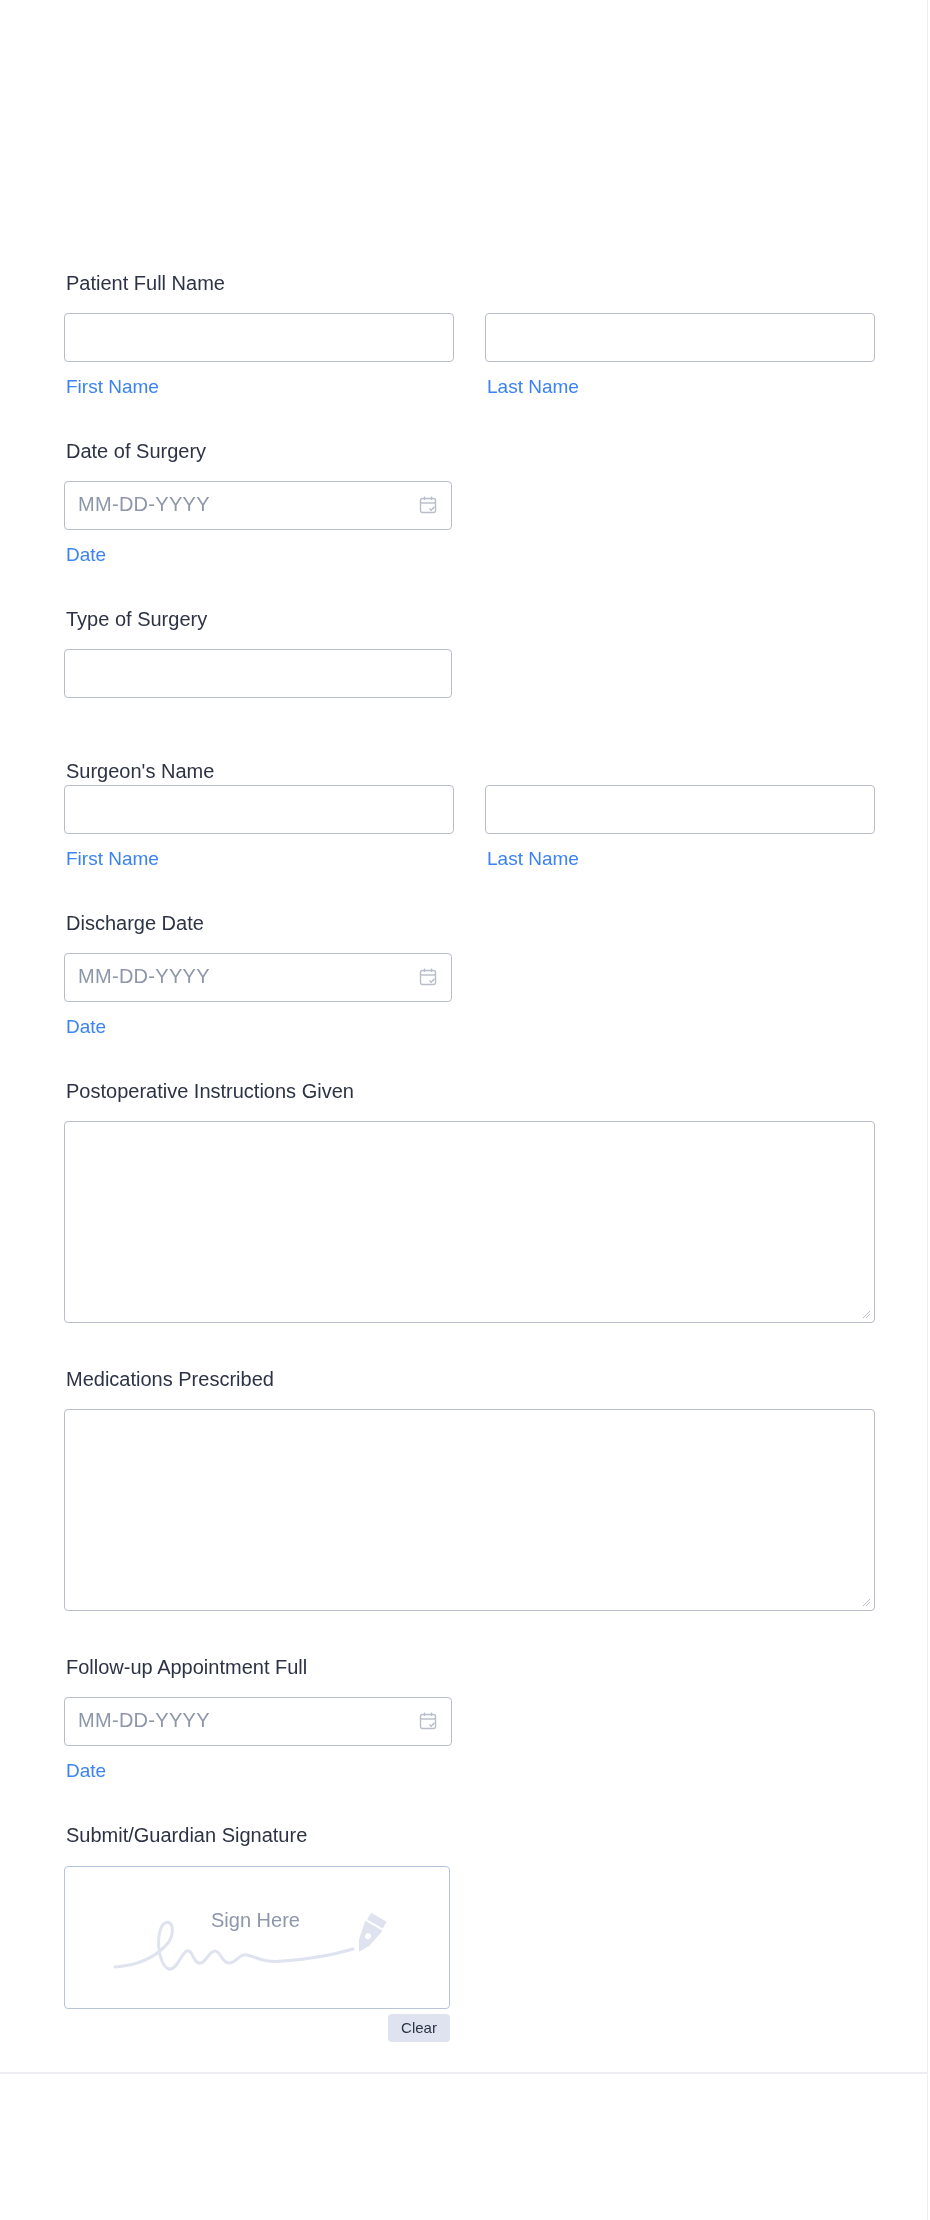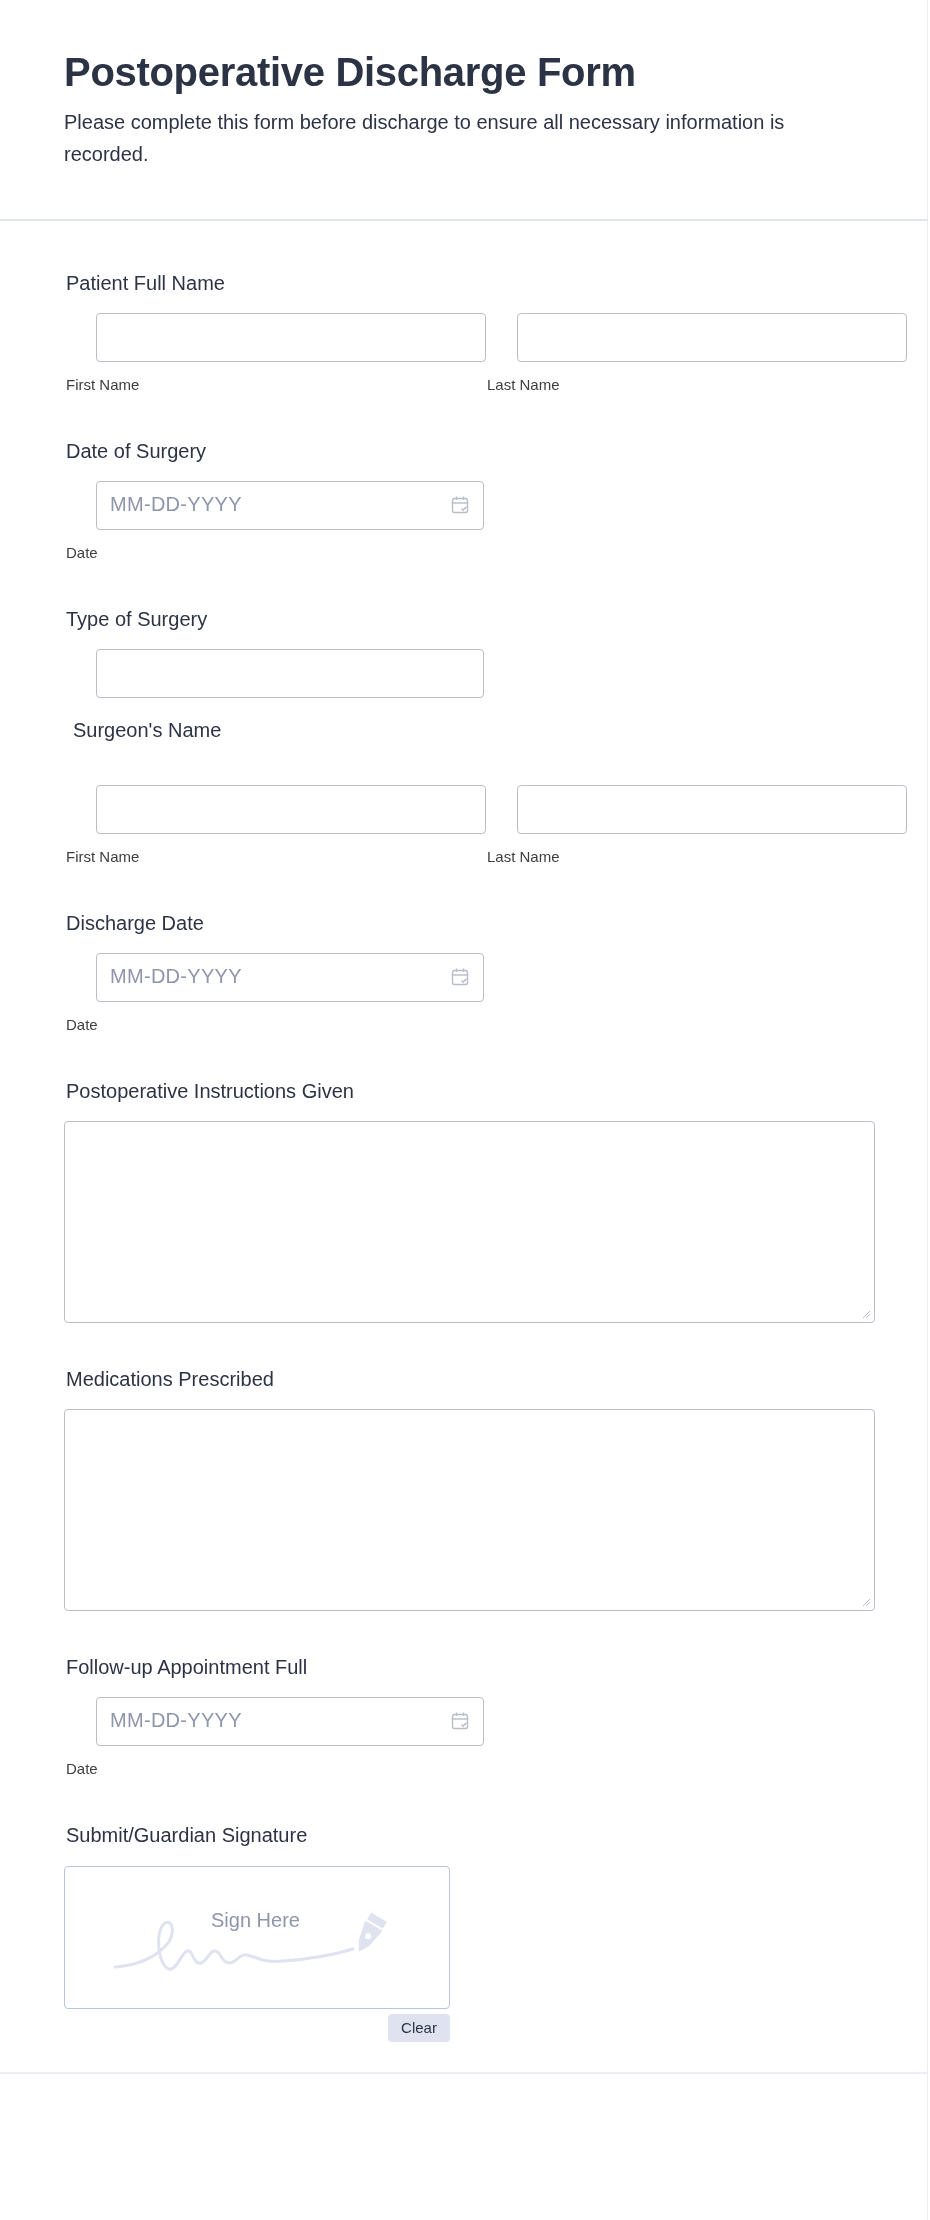--- a/index.html
+++ b/index.html
@@ -3,43 +3,39 @@
   <meta charset="utf-8">
   <style>
     * { box-sizing: border-box; margin: 0; padding: 0; }
     html, body { width: 930px; height: 2220px; background: #ffffff; overflow: hidden; }
     body { font-family: "Liberation Sans", "DejaVu Sans", sans-serif; color: #2c3345; position: relative; }
     .page { position: relative; width: 928px; height: 2220px; background: #fff; border-right: 1px solid #eceef3; }
     .header { position: absolute; left: 0; top: 0; width: 928px; height: 221px; border-bottom: 2px solid #e3e5ec; }
     .title { position: absolute; left: 64px; top: 50px; font-size: 40px; font-weight: 700; color: #2c3345; letter-spacing: -0.3px; }
     .subtitle { position: absolute; left: 64px; top: 106px; width: 800px; font-size: 20px; line-height: 32px; color: #2c3345; }
     .label { position: absolute; left: 66px; font-size: 20px; color: #2c3345; }
-    .sublabel { position: absolute; font-size: 15px; color: #404040; }
-    .input { position: absolute; height: 49px; border: 1px solid #b8bdc9; border-radius: 4px; background: #fff; margin-left: 32px; }
+    .sublabel { position: absolute; font-size: 19px; color: #3b82f6; }
+    .input { position: absolute; height: 49px; border: 1px solid #b8bdc9; border-radius: 4px; background: #fff; }
     .date-input { width: 388px; }
     .date-input .ph { position: absolute; left: 13px; top: 11px; font-size: 20px; color: #8d96ab; letter-spacing: 0.3px; }
     .cal-icon { position: absolute; right: 14px; top: 13px; width: 18px; height: 20px; }
     .textarea { position: absolute; left: 64px; width: 811px; height: 202px; border: 1px solid #b8bdc9; border-radius: 4px; background: #fff; }
     .resize { position: absolute; right: 3px; bottom: 3px; width: 10px; height: 10px; }
     .sig-box { position: absolute; left: 64px; top: 1866px; width: 386px; height: 143px; border: 1px solid #b7c4de; border-radius: 4px; background: #fff; }
     .sig-text { position: absolute; left: 146px; top: 42px; font-size: 20px; color: #8d96ab; }
     .sig-art { position: absolute; left: 48px; top: 38px; width: 300px; height: 70px; }
     .clear-btn { position: absolute; left: 388px; top: 2014px; width: 62px; height: 28px; background: #dfe3f0; border-radius: 4px; font-size: 15px; color: #2c3345; text-align: center; line-height: 28px; border: none; }
     .footer-line { position: absolute; left: 0; top: 2072px; width: 928px; height: 2px; background: #eceef3; }
     .submit { position: absolute; left: 359px; top: 2111px; width: 223px; height: 59px; background: #1ab75e; border-radius: 4px; color: #fff; font-size: 20px; text-align: center; line-height: 59px; border: none; }
   </style>
 </head>
 <body>
 
 <div class="page">
 
-  <div class="header">
-    <h1 class="title">Postoperative Discharge Form</h1>
-    <p class="subtitle">Please complete this form before discharge to ensure all necessary information is recorded.</p>
-  </div>
 
   <div class="label" style="top:272px;">Patient Full Name</div>
   <div class="input" style="left:64px; top:313px; width:390px;"></div>
   <div class="input" style="left:485px; top:313px; width:390px;"></div>
   <div class="sublabel" style="left:66px; top:376px;">First Name</div>
   <div class="sublabel" style="left:487px; top:376px;">Last Name</div>
 
   <div class="label" style="top:440px;">Date of Surgery</div>
   <div class="input date-input" style="left:64px; top:481px;">
     <span class="ph">MM-DD-YYYY</span>
@@ -49,21 +45,21 @@
       <line x1="5.5" y1="1.5" x2="5.5" y2="5"></line>
       <line x1="12.5" y1="1.5" x2="12.5" y2="5"></line>
       <polyline points="10.5,13.5 12.2,15.2 15.5,11.8"></polyline>
     </svg>
   </div>
   <div class="sublabel" style="left:66px; top:544px;">Date</div>
 
   <div class="label" style="top:608px;">Type of Surgery</div>
   <div class="input" style="left:64px; top:649px; width:388px;"></div>
 
-  <div class="label" style="top:719px;margin-left:7px;">Surgeon's Name</div>
+  <div class="label" style="top:760px;">Surgeon's Name</div>
   <div class="input" style="left:64px; top:785px; width:390px;"></div>
   <div class="input" style="left:485px; top:785px; width:390px;"></div>
   <div class="sublabel" style="left:66px; top:848px;">First Name</div>
   <div class="sublabel" style="left:487px; top:848px;">Last Name</div>
 
   <div class="label" style="top:912px;">Discharge Date</div>
   <div class="input date-input" style="left:64px; top:953px;">
     <span class="ph">MM-DD-YYYY</span>
     <svg class="cal-icon" viewBox="0 0 18 20" fill="none" stroke="#b8bdc9" stroke-width="1.4">
       <rect x="1.5" y="3.5" width="15" height="14" rx="2"></rect>

